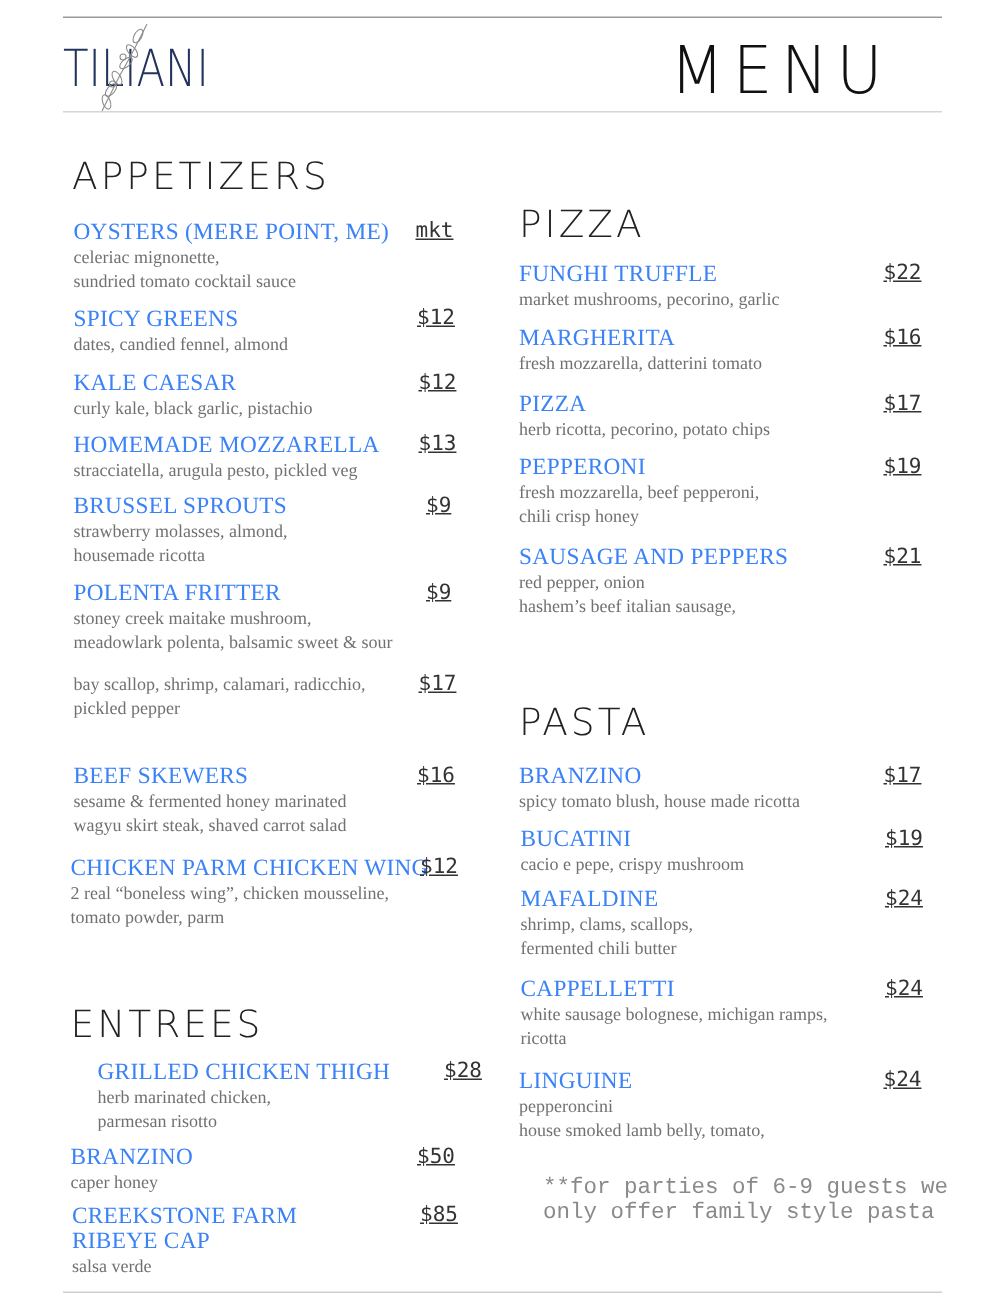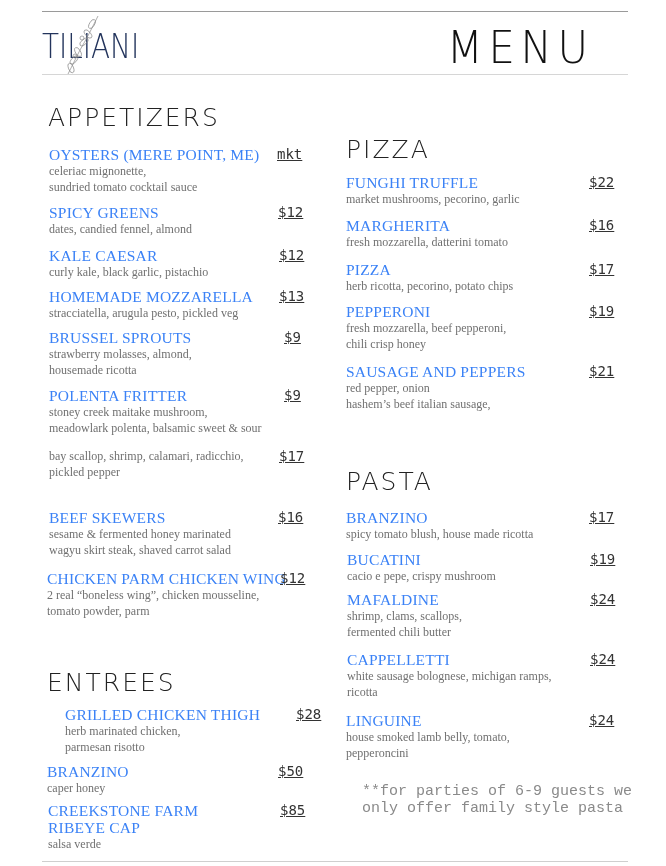--- a/index.html
+++ b/index.html
@@ -163,18 +163,18 @@
   <span class="price" style="left:243px;">$24</span>
 </div>
 <div class="item" style="left:347px;top:651px;width:270px;">
   <div class="name">CAPPELLETTI</div>
   <div class="desc">white sausage bolognese, michigan ramps,</div>
   <div class="desc">ricotta</div>
   <span class="price" style="left:243px;">$24</span>
 </div>
 <div class="item" style="left:346px;top:712px;">
   <div class="name">LINGUINE</div>
+  <div class="desc">pepperoncini</div>
   <div class="desc">house smoked lamb belly, tomato,</div>
-  <div class="desc">pepperoncini</div>
   <span class="price" style="left:243px;">$24</span>
 </div>
 
 <div class="note">**for parties of 6-9 guests we only offer family style pasta</div>
 
 </body></html>

